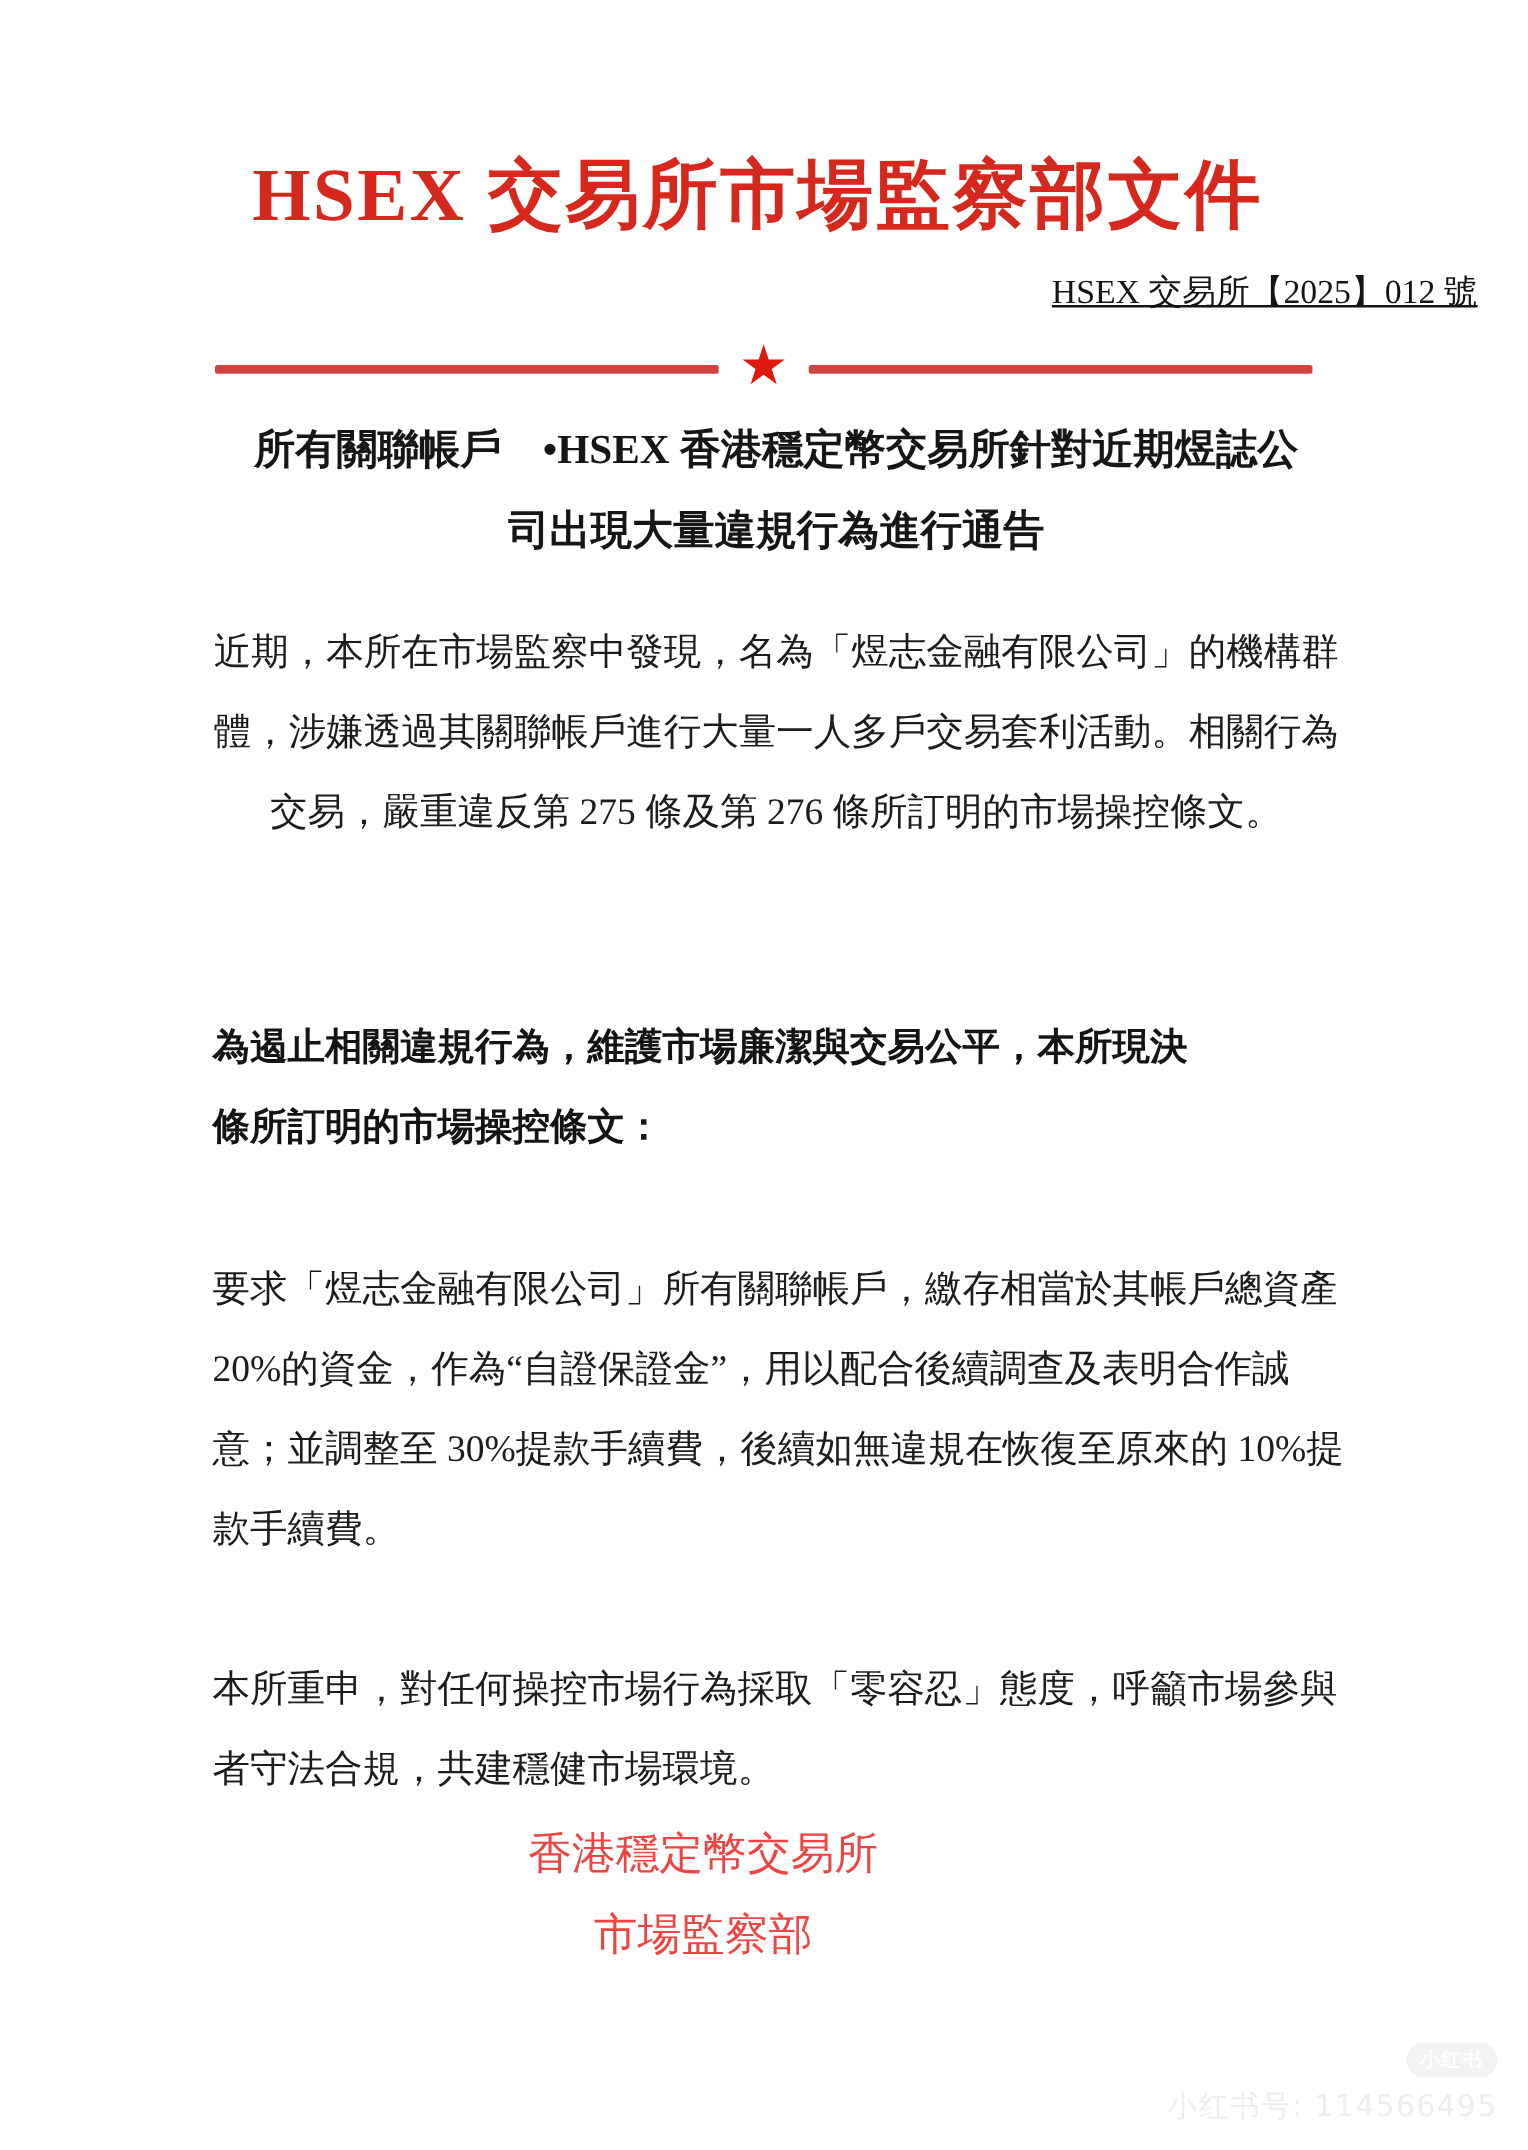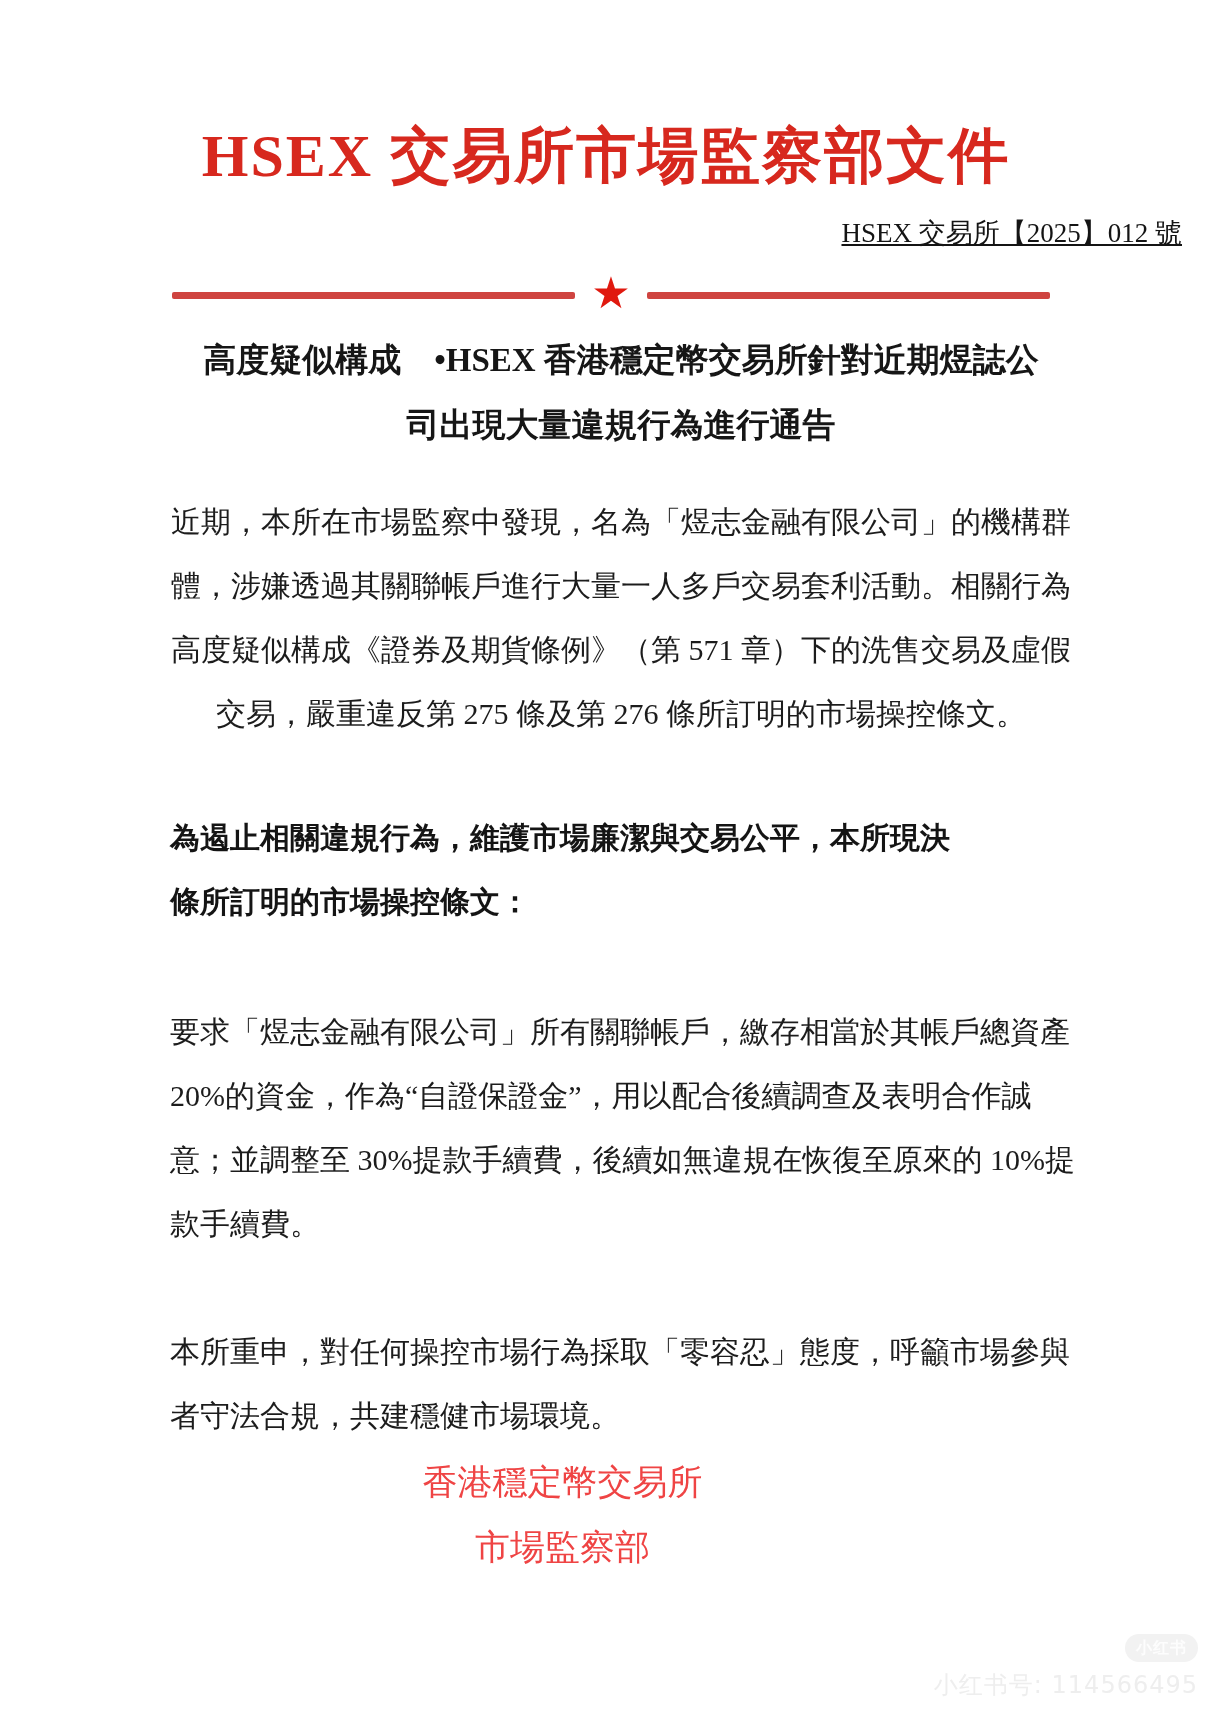--- a/index.html
+++ b/index.html
@@ -140,28 +140,27 @@
 
 <div class="doc-number">HSEX 交易所【2025】012 號</div>
 
 <div class="divider">
   <span class="seg"></span>
   <span class="star">★</span>
   <span class="seg"></span>
 </div>
 
 <h2 class="notice-heading">
-  <div class="hline">高度疑似構成　•HSEX 香港穩定幣交易所針對近期煜誌公</div>
+  <div class="hline">所有關聯帳戶　•HSEX 香港穩定幣交易所針對近期煜誌公</div>
   <div class="hline">司出現大量違規行為進行通告</div>
 </h2>
 
 <div class="para p1">
   <div class="line">近期，本所在市場監察中發現，名為「煜志金融有限公司」的機構群</div>
   <div class="line">體，涉嫌透過其關聯帳戶進行大量一人多戶交易套利活動。相關行為</div>
-  <div class="line">高度疑似構成《證券及期貨條例》（第 571 章）下的洗售交易及虛假</div>
   <div class="line">交易，嚴重違反第 275 條及第 276 條所訂明的市場操控條文。</div>
 </div>
 
 <div class="para p2">
   <div class="line">為遏止相關違規行為，維護市場廉潔與交易公平，本所現決</div>
   <div class="line">條所訂明的市場操控條文：</div>
 </div>
 
 <div class="para p3">
   <div class="line">要求「煜志金融有限公司」所有關聯帳戶，繳存相當於其帳戶總資產</div>

